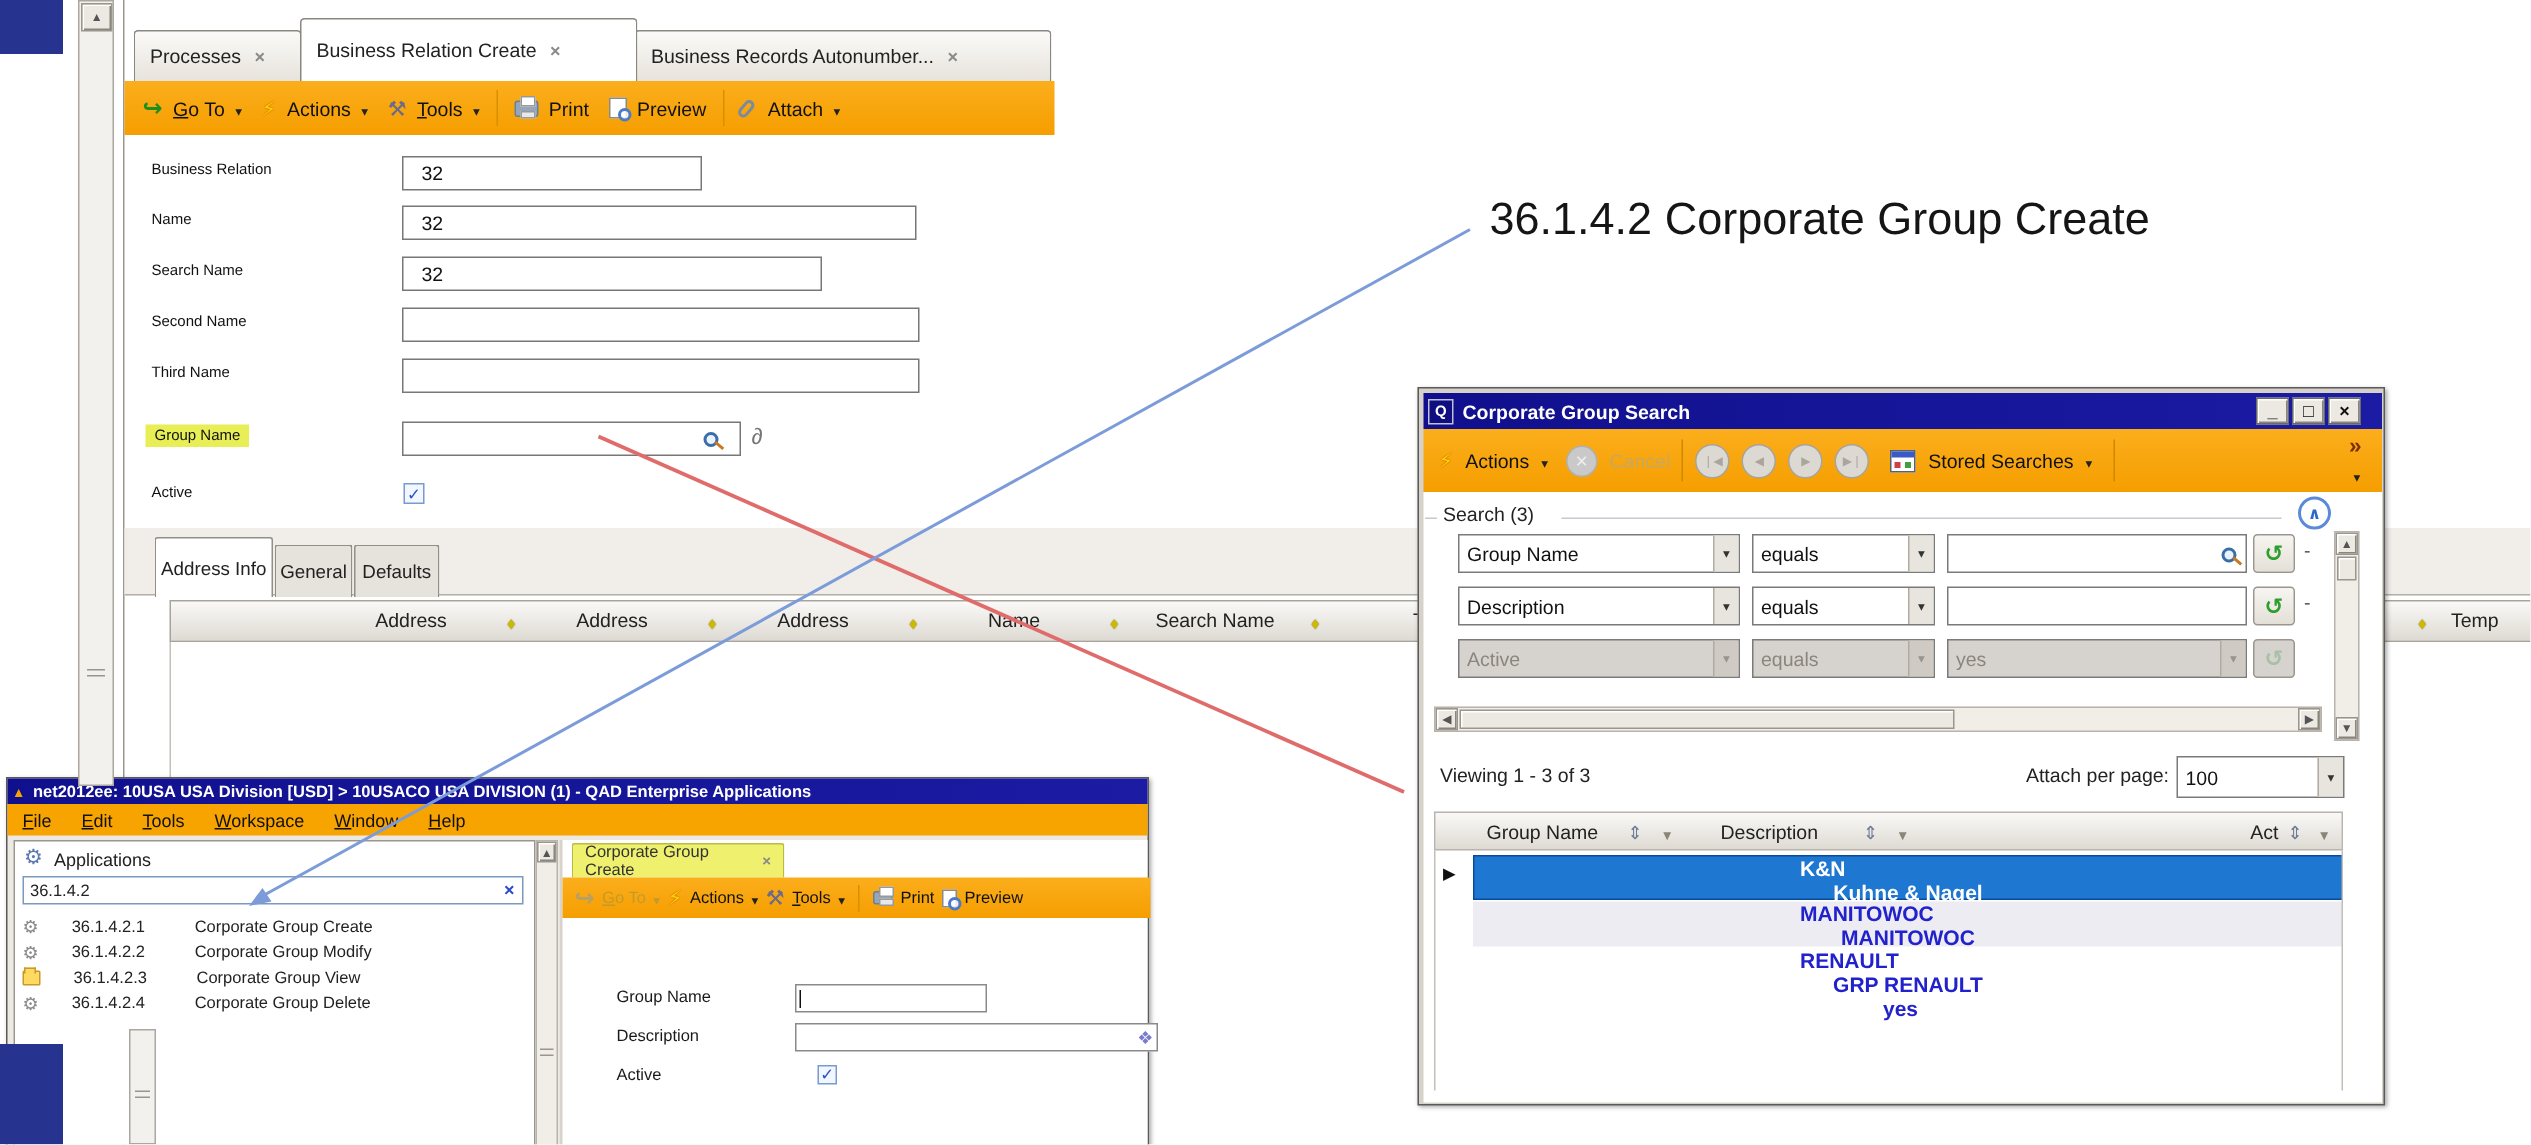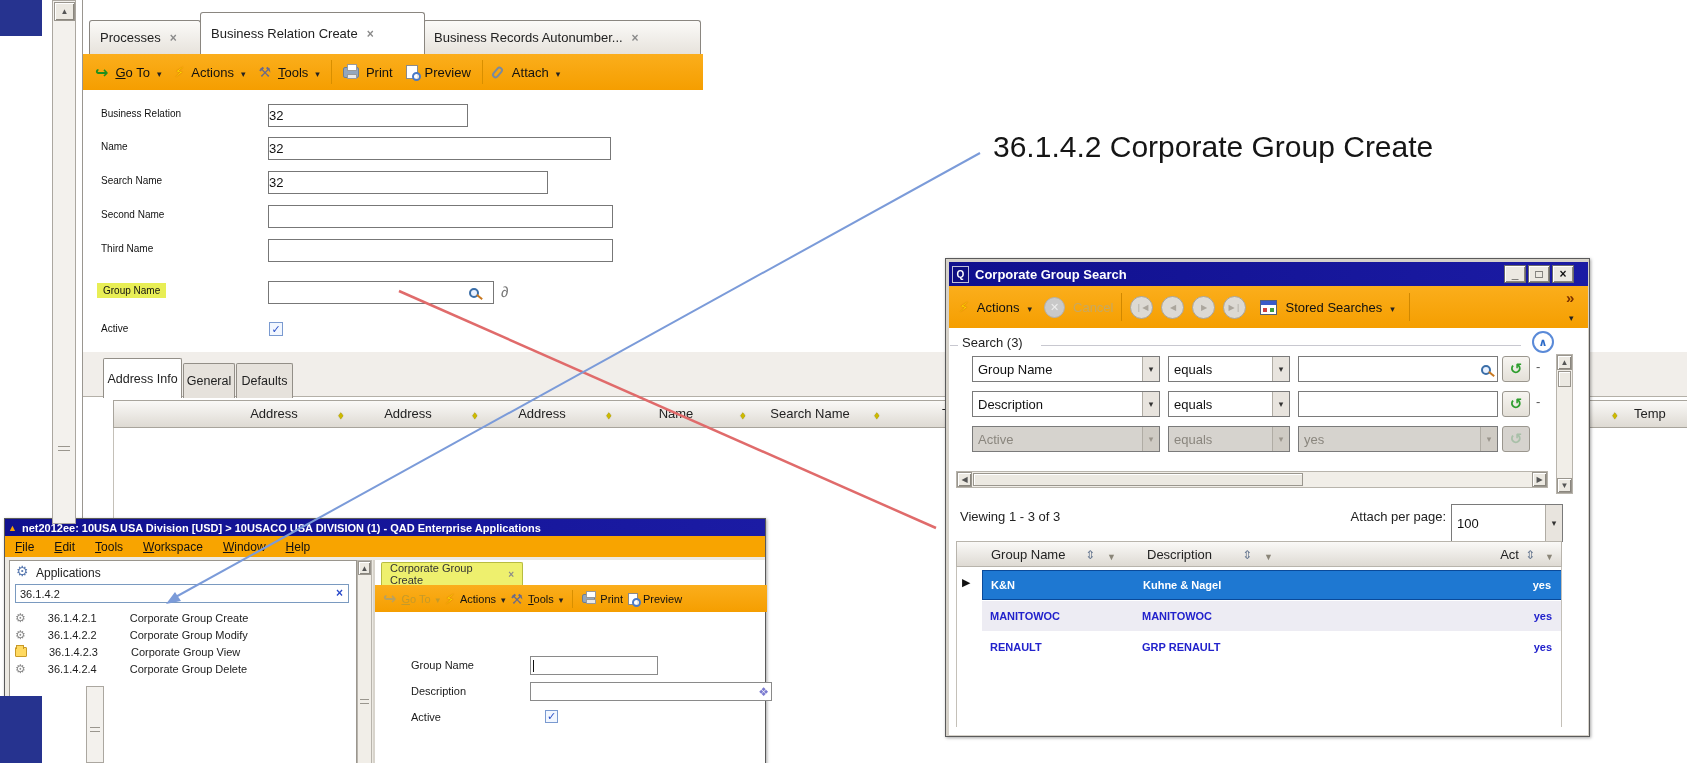--- a/index.html
+++ b/index.html
@@ -32,21 +32,21 @@
   .ico-swoosh.dis::before{color:#B8A060;}
   .ico-flash::before{content:"⚡";color:#FFD400;font-size:14px;text-shadow:0 0 1px #B83A00;}
   .ico-tools::before{content:"⚒";color:#6A6A8A;font-size:14px;}
   .ico-print{width:16px;height:11px;background:#93A6BC;border:1px solid #6d7f94;border-radius:2px;position:relative;}
   .ico-print::before{content:"";position:absolute;top:-4px;left:3px;width:8px;height:5px;background:#fff;border:1px solid #999;}
   .ico-print::after{content:"";position:absolute;bottom:-2px;left:3px;width:8px;height:3px;background:#E8E8E8;border:1px solid #999;}
   .ico-preview{width:12px;height:14px;background:#fff;border:1px solid #8A8A8A;position:relative;}
   .ico-preview::after{content:"";position:absolute;right:-4px;bottom:-3px;width:5px;height:5px;border:2px solid #4A7AC8;border-radius:50%;background:rgba(255,255,255,.8);}
   .ico-clip{width:7px;height:13px;border:2px solid #7A8AA0;border-radius:4px;transform:rotate(40deg);}
   .label13{font-size:10px;color:#111;}
-  .inp{position:absolute;height:23px;border:1px solid #777;background:#fff;font-family:inherit;font-size:13px;padding:2px 0;color:#111;}
+  .inp{position:absolute;height:23px;border:1px solid #777;background:#fff;font-family:inherit;font-size:13px;padding:2px 12px;color:#111;}
   .hilite{background:#E8EE55;padding:2px 6px;}
   .ico-mag{display:inline-block;width:10px;height:10px;border:2px solid #3A6EA8;border-radius:50%;position:relative;background:#EAF2FF;}
   .ico-mag::after{content:"";position:absolute;width:7px;height:2px;background:#C87820;right:-6px;bottom:-2px;transform:rotate(40deg);}
   .ico-link::before{content:"∂";color:#777;font-size:15px;}
   .chk{background:#F2F7FF;border:1px solid #7A9AD0;display:flex;align-items:center;justify-content:center;}
   .chk.checked::before{content:"✓";color:#2A50C8;font-weight:bold;font-size:11px;}
   .subtab{position:absolute;border:1px solid #938F88;border-bottom:none;background:#E6E2DC;display:flex;align-items:center;justify-content:center;font-size:12.5px;color:#222;border-radius:2px 2px 0 0;}
   .subtab.active{background:#fff;z-index:2;}
   .gridhead{background:linear-gradient(#FAF9F7,#DEDAD3);border:1px solid #A8A49C;}
   .ghlabel{position:absolute;top:5px;font-size:13px;color:#222;text-align:center;}
@@ -73,21 +73,21 @@
   .cancelbtn{width:21px;height:21px;border-radius:50%;background:#C9C9C9;border:1px solid #B0B0B0;display:flex;align-items:center;justify-content:center;color:#EDEDED;font-weight:bold;font-size:11px;}
   .cancelbtn::before{content:"✕";}
   .ico-stored{width:17px;height:15px;background:#fff;border:1px solid #55607A;position:relative;}
   .ico-stored::before{content:"";position:absolute;top:0;left:0;right:0;height:4px;background:#3A5AC8;}
   .ico-stored::after{content:"";position:absolute;bottom:2px;left:2px;width:4px;height:4px;background:#D04040;box-shadow:7px 0 0 #40A040;}
   .vline-or{width:1px;height:28px;background:#D08800;}
   .sb{background:#F1EEE8;border:1px solid #B8B4AC;}
   .sb .thumb{position:absolute;background:#ECE9E2;border:1px solid #9A968E;box-shadow:inset 1px 1px 0 #fff;}
   .updown::before{content:"⇕";color:#6C7C94;font-size:12px;}
   .funnel::before{content:"▼";color:#8A8578;font-size:9px;}
-  .g-row{position:absolute;display:flex;align-items:center;font-weight:bold;font-size:11px;}
+  .g-row{position:absolute;display:flex;align-items:center;font-weight:bold;font-size:14px;flex-direction:column;}
   .bluetext{color:#2222CC;}
   .selrow{background:#1E78D2;border:1px solid #0A4A9A;color:#fff;}
   .collapse{border:2px solid #5A8AD8;background:#fff;border-radius:50%;display:flex;align-items:center;justify-content:center;color:#2A6AC8;font-weight:bold;font-size:11px;}
   .collapse::before{content:"∧";}
 
   
   .menuitem{font-size:12px;color:#111;display:inline-block;}
   .treerow{position:absolute;display:flex;align-items:center;gap:22px;font-size:11px;color:#222;height:17px;}
   .ico-gears::before{content:"⚙";color:#8A8A8A;font-size:12px;}
   .ico-folder{width:12px;height:10px;background:#FFD960;border:1px solid #C89A28;border-radius:1px;position:relative;}
@@ -348,21 +348,21 @@
       <div class="scrollbtn abs" style="left:0;top:123px;width:15px;height:15px;">▼</div>
     </div>
     <div class="abs sb" style="left:10px;top:212px;width:592px;height:17px;">
       <div class="scrollbtn abs" style="left:0;top:0;width:15px;height:15px;">◀</div>
       <div class="thumb" style="left:16px;top:1px;width:330px;height:13px;"></div>
       <div class="scrollbtn abs" style="right:0;top:0;width:15px;height:15px;">▶</div>
     </div>
 
     <span class="abs" style="left:14px;top:250px;font-size:13px;color:#222;">Viewing 1 - 3 of  3</span>
     <span class="abs" style="left:360px;top:250px;width:140px;text-align:right;font-size:13px;color:#222;">Attach per page:</span>
-    <div class="combo" style="left:505px;top:245px;width:112px;height:38px;">
+    <div class="combo" style="left:505px;top:245px;width:112px;height:28px;">
       <span class="val">100</span>
       <span class="drop"></span>
     </div>
 
     <div class="abs gridhead" style="left:10px;top:282px;width:606px;height:26px;border-color:#B8B4AC;">
       <span class="ghlabel" style="left:34px;width:90px;text-align:left;">Group Name</span>
       <span class="abs updown" style="left:128px;top:5px;"></span>
       <span class="abs funnel" style="left:150px;top:6px;"></span>
       <span class="ghlabel" style="left:190px;width:100px;text-align:left;">Description</span>
       <span class="abs updown" style="left:285px;top:5px;"></span>

